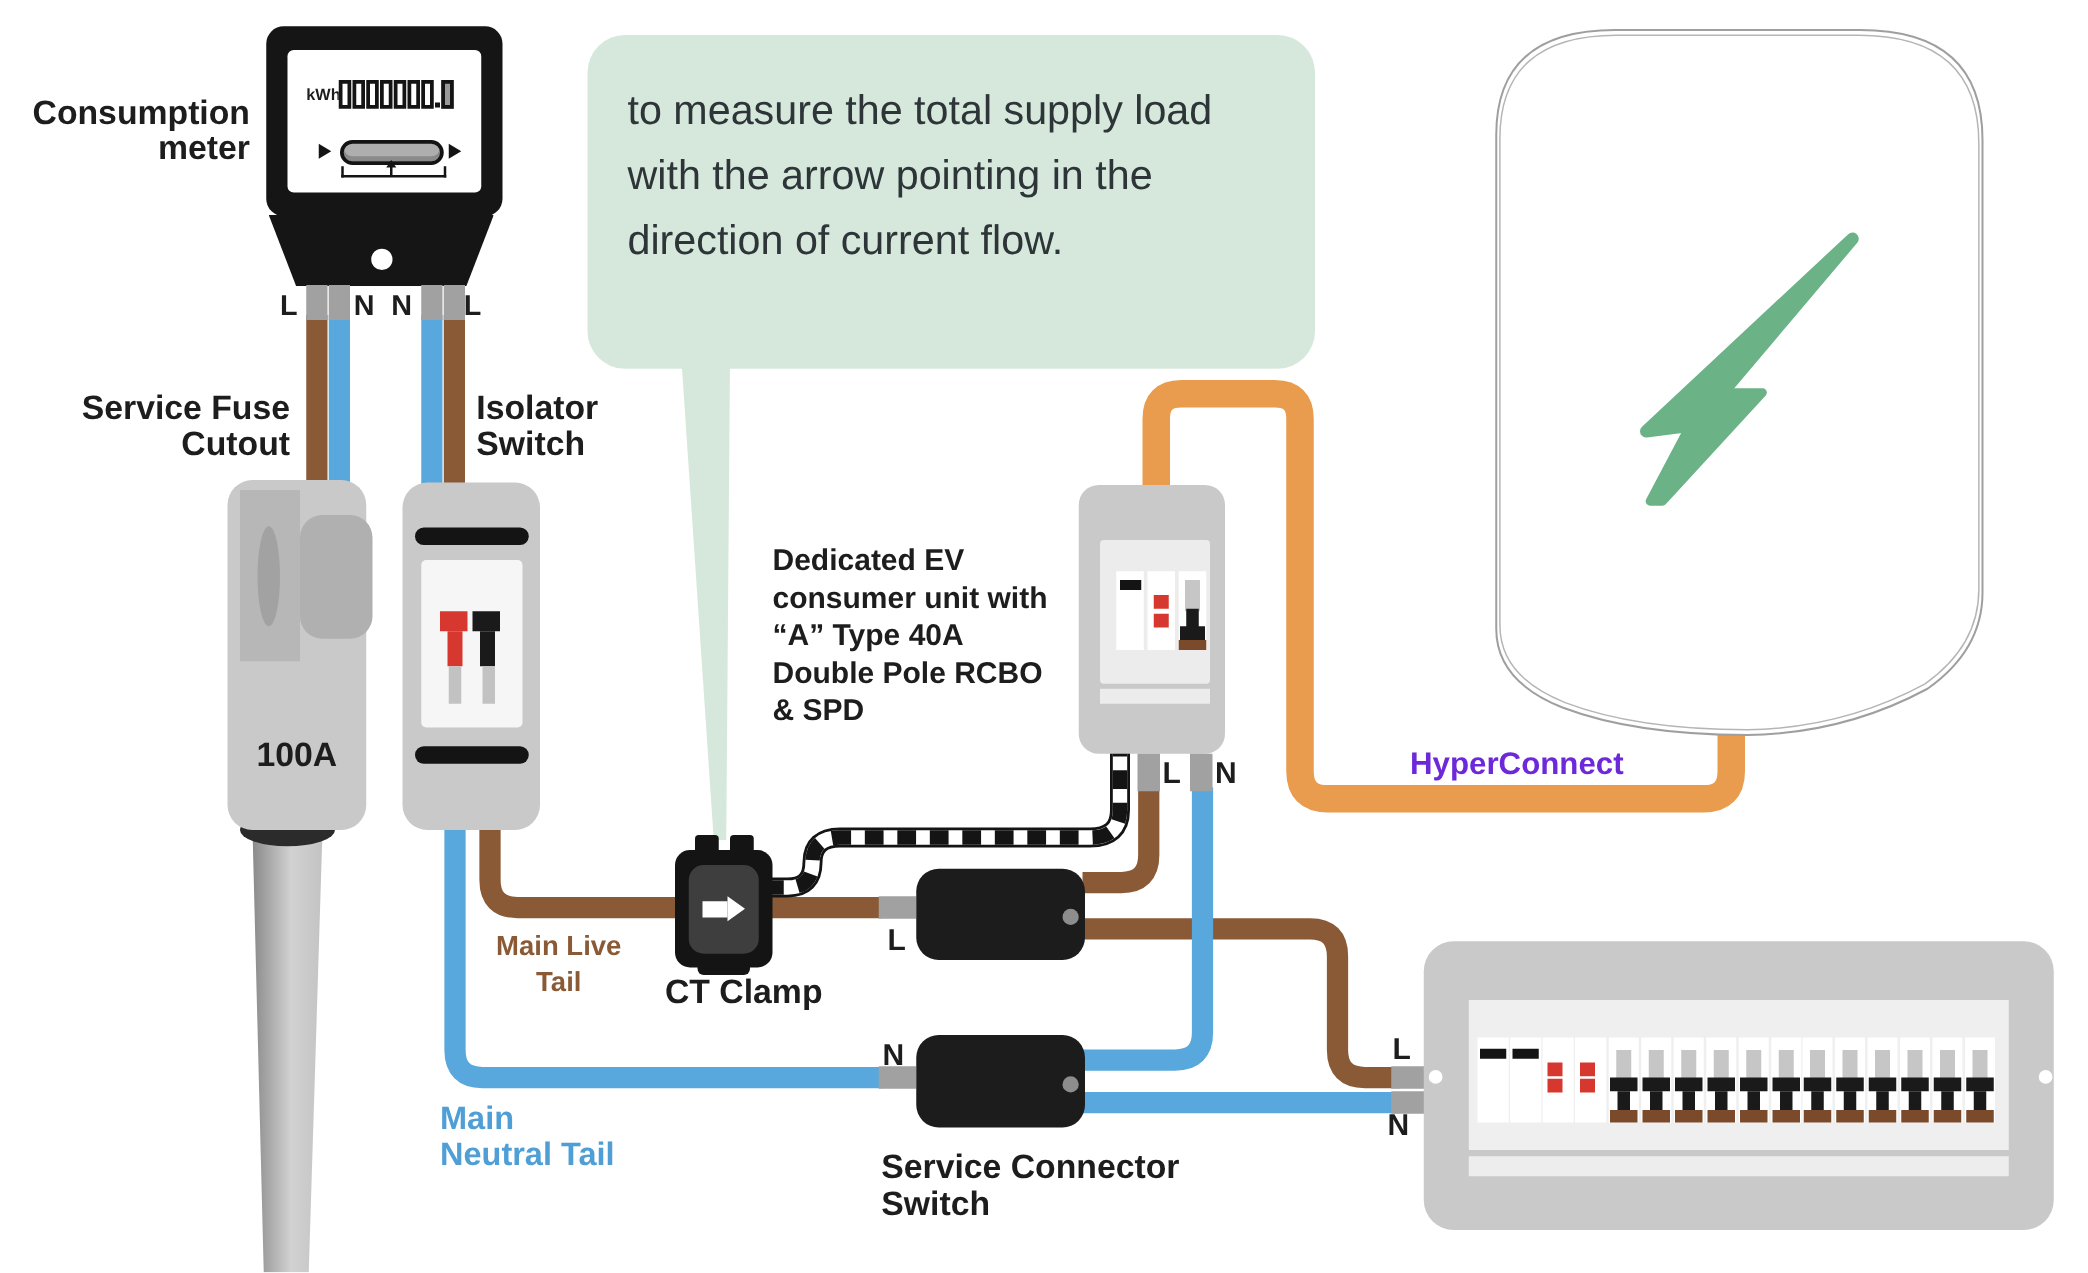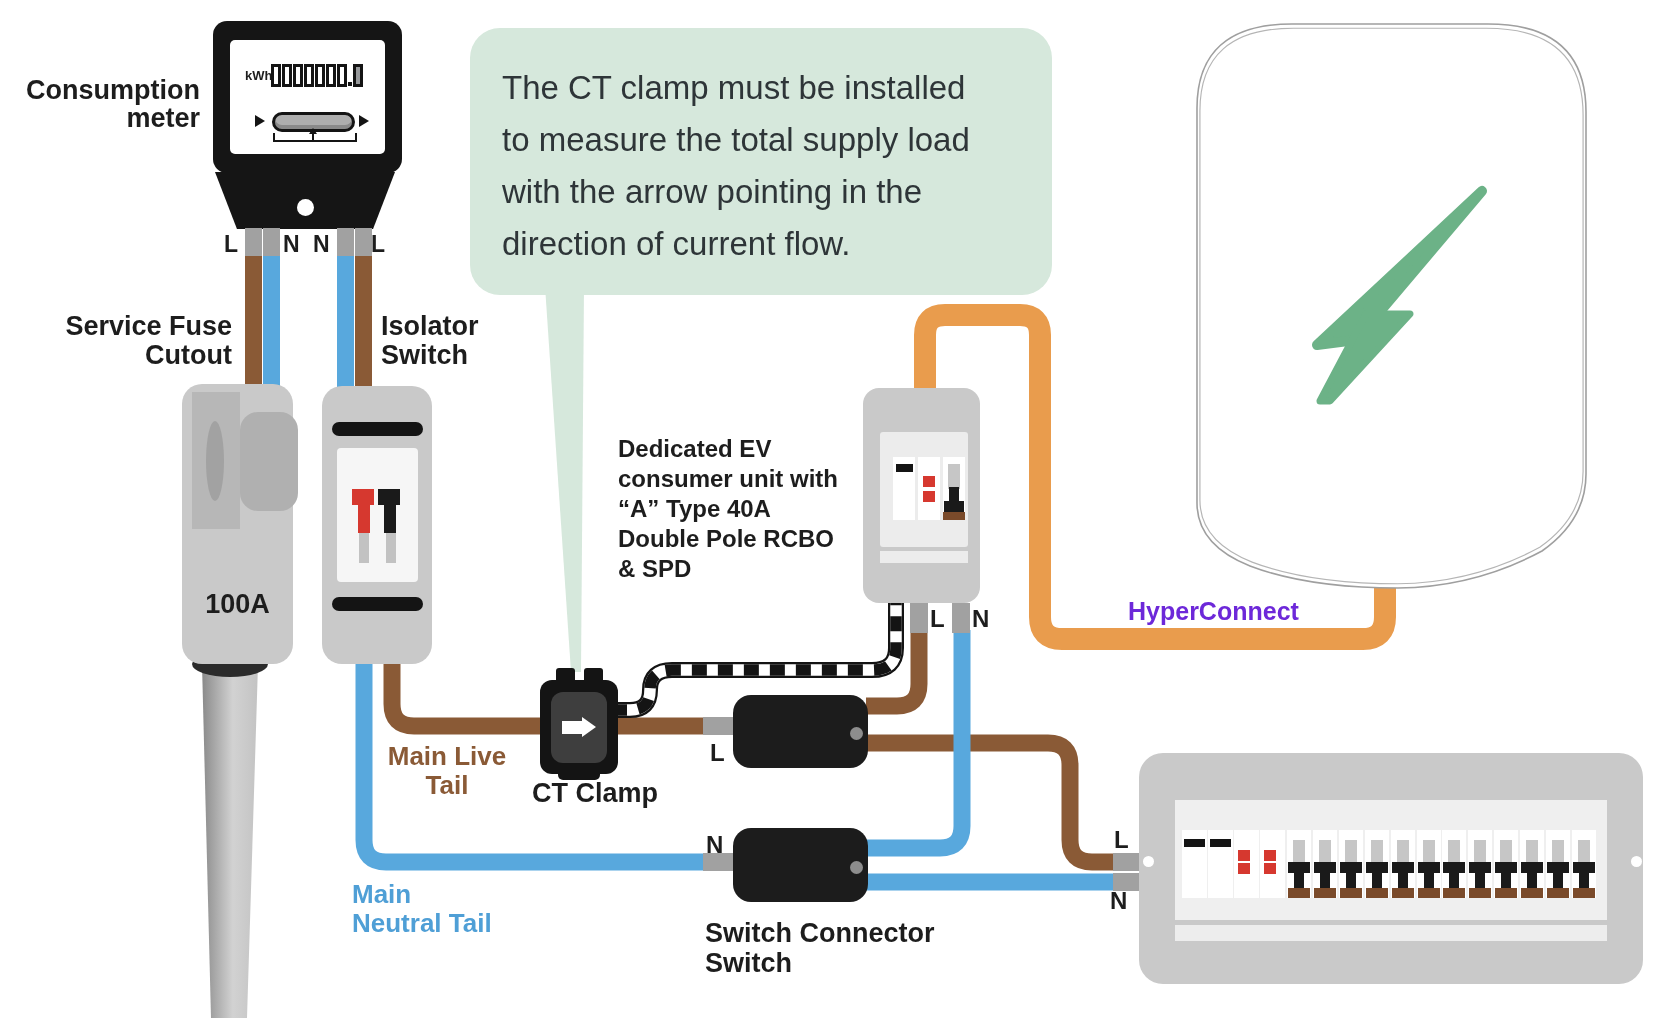--- a/index.html
+++ b/index.html
@@ -106,21 +106,20 @@
     <div class="abs b" style="left:313px;top:231px;font-size:23px;">N</div>
     <div class="abs b" style="left:371px;top:231px;font-size:23px;">L</div>
   </div>
   <div class="abs b" style="left:10px;top:76px;width:190px;text-align:right;font-size:27px;line-height:28px;">
     <div>Consumption</div>
       <div>meter</div>
   </div>
 
   <div class="abs" style="left:470px;top:28px;width:582px;height:267px;background:#d6e8dc;border-radius:30px;">
     <div style="padding:34px 0 0 32px;font-size:33px;line-height:52px;color:#2e3538;">
-      <div>The CT clamp must be installed</div>
       <div>to measure the total supply load</div>
       <div>with the arrow pointing in the</div>
       <div>direction of current flow.</div>
     </div>
   </div>
 
   <div class="abs b" style="left:40px;top:312px;width:192px;text-align:right;font-size:27px;line-height:29px;">
     <div>Service Fuse</div>
       <div>Cutout</div>
   </div>
@@ -138,21 +137,21 @@
   <div class="abs" style="left:332px;top:422px;width:91px;height:14px;background:#141414;border-radius:7px;"></div>
   <div class="abs" style="left:332px;top:597px;width:91px;height:14px;background:#141414;border-radius:7px;"></div>
   <div class="abs" style="left:337px;top:448px;width:81px;height:134px;background:#f6f6f6;border-radius:4px;"></div>
   <div class="abs" style="left:352px;top:489px;width:22px;height:16px;background:#d6382f;"></div>
   <div class="abs" style="left:358px;top:505px;width:12px;height:28px;background:#d6382f;"></div>
   <div class="abs" style="left:378px;top:489px;width:22px;height:16px;background:#1a1a1a;"></div>
   <div class="abs" style="left:384px;top:505px;width:12px;height:28px;background:#1a1a1a;"></div>
   <div class="abs" style="left:359px;top:533px;width:10px;height:30px;background:#c2c2c2;"></div>
   <div class="abs" style="left:386px;top:533px;width:10px;height:30px;background:#c2c2c2;"></div>
 
-  <div class="abs b" style="left:362px;top:742px;width:170px;text-align:center;font-size:26px;line-height:29px;color:#8a5a36;">
+  <div class="abs b" style="left:362px;top:742px;width:170px;text-align:center;font-size:22px;line-height:29px;color:#8a5a36;">
     <div>Main Live</div>
       <div>Tail</div>
   </div>
   <div class="abs b" style="left:352px;top:880px;width:170px;text-align:left;font-size:26px;line-height:29px;color:#4f9fd6;">
     <div>Main</div>
       <div>Neutral Tail</div>
   </div>
 
   <div class="abs" style="left:0;top:0;">
     <div class="abs" style="left:556px;top:668px;width:19px;height:18px;background:#141414;border-radius:3px;"></div>
@@ -192,21 +191,21 @@
 
   <div class="cap" style="left:703px;top:717px;width:30px;height:18px;"></div>
   <div class="cap" style="left:703px;top:853px;width:30px;height:18px;"></div>
   <div class="abs" style="left:733px;top:695px;width:135px;height:73px;background:#1c1c1c;border-radius:18px;"></div>
   <div class="abs" style="left:850px;top:727px;width:13px;height:13px;background:#8d8d8d;border-radius:50%;"></div>
   <div class="abs" style="left:733px;top:828px;width:135px;height:74px;background:#1c1c1c;border-radius:18px;"></div>
   <div class="abs" style="left:850px;top:861px;width:13px;height:13px;background:#8d8d8d;border-radius:50%;"></div>
   <div class="abs b" style="left:710px;top:739px;font-size:24px;">L</div>
   <div class="abs b" style="left:706px;top:831px;font-size:24px;">N</div>
   <div class="abs b" style="left:705px;top:918px;font-size:27px;line-height:30px;">
-    <div>Switch Connector</div>
+    <div>Service Connector</div>
       <div>Switch</div>
   </div>
 
   <div class="abs" style="left:1128px;top:597px;font-size:25px;font-weight:700;color:#6d28d9;">HyperConnect</div>
 
   <div class="cap" style="left:1113px;top:853px;width:27px;height:18px;"></div>
   <div class="cap" style="left:1113px;top:873px;width:27px;height:18px;"></div>
   <div class="abs b" style="left:1114px;top:826px;font-size:24px;">L</div>
   <div class="abs b" style="left:1110px;top:887px;font-size:24px;">N</div>
   <div class="abs" style="left:1139px;top:753px;width:504px;height:231px;background:#c9c9c9;border-radius:24px;"></div>

